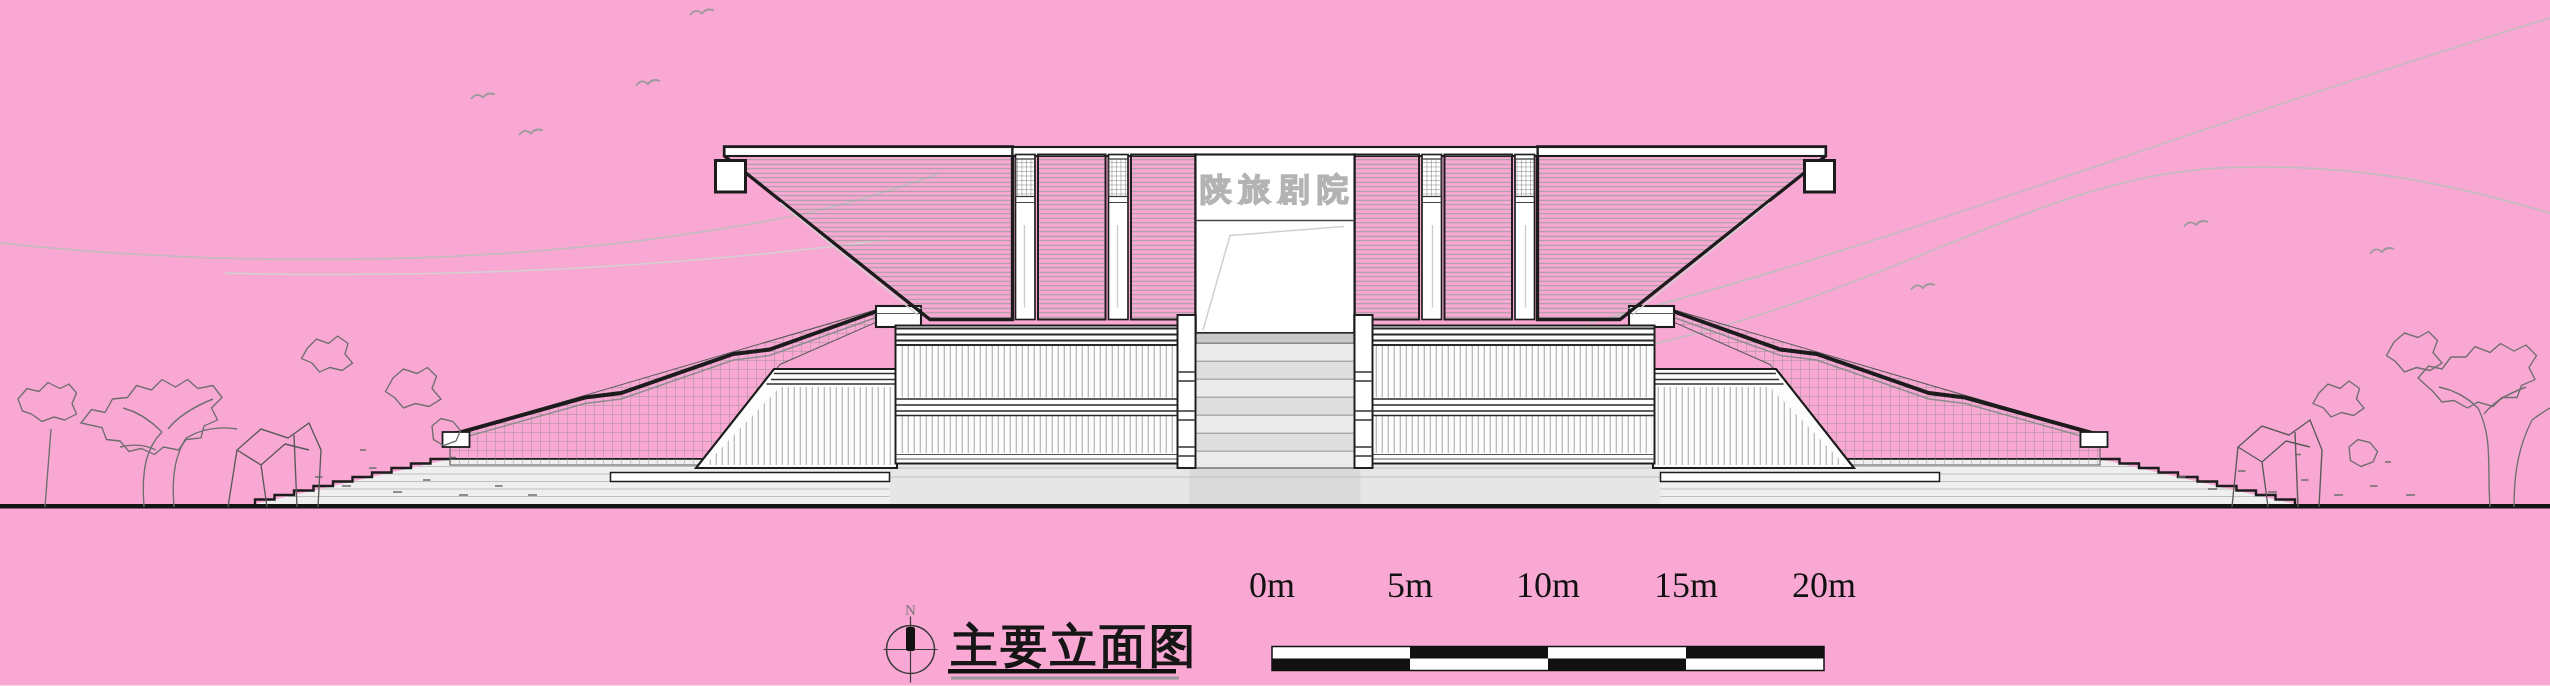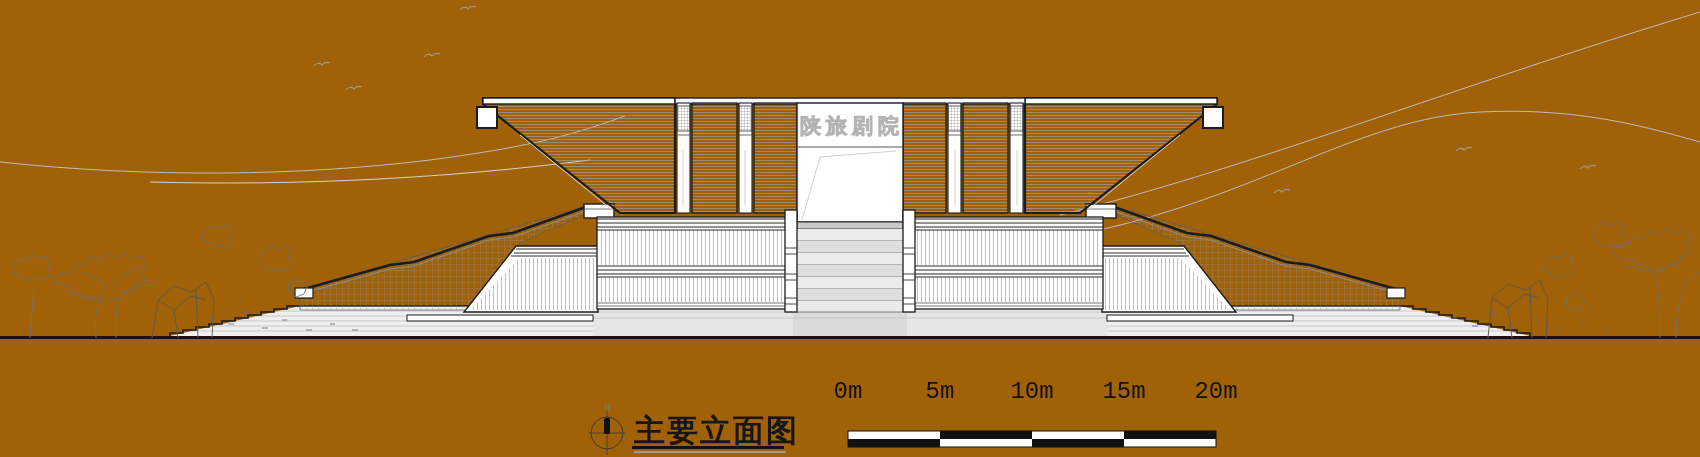--- a/index.html
+++ b/index.html
@@ -1,17 +1,17 @@
 <!DOCTYPE html>
 <html><head>
 <meta charset="utf-8">
 <style>
   html,body{margin:0;padding:0;background:#ffffff;}
-  .stage{width:1700px;height:457px;position:relative;background:#a16207;overflow:hidden;
-         font-family:Liberation Mono, monospace;}
+  .stage{width:1700px;height:457px;position:relative;background:#f9a8d4;overflow:hidden;
+         font-family:Liberation Serif, serif;}
   svg{display:block;}
   .ink{stroke:#1c1c1c;}
   .scale-label{font-size:24px;font-weight:500;fill:#111;}
   .title-text{font-size:31px;font-weight:700;fill:#161616;letter-spacing:2px;}
   .north-n{font-size:10px;fill:#777;}
   .sign-text{font-size:21px;letter-spacing:5px;fill:#ffffff;stroke:#b3b3b3;stroke-width:0.9px;font-weight:700;}
 </style>
 </head>
 <body>
 

